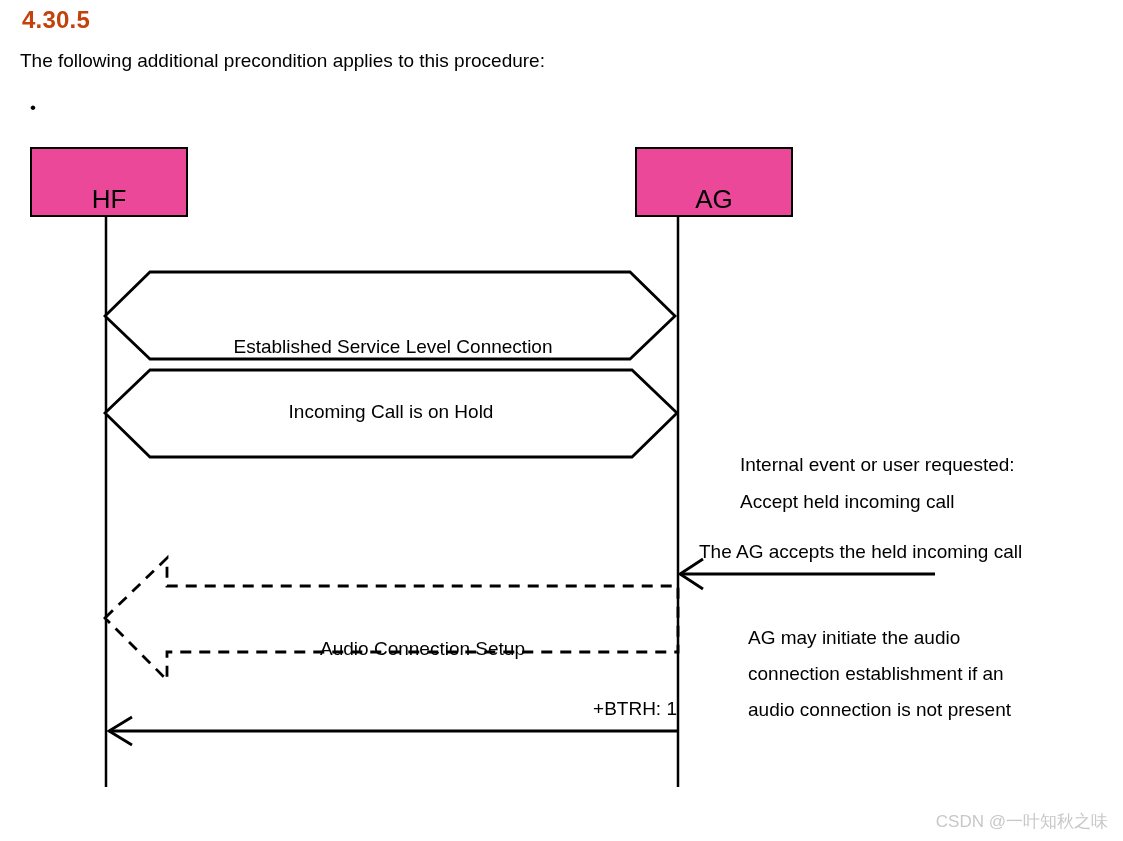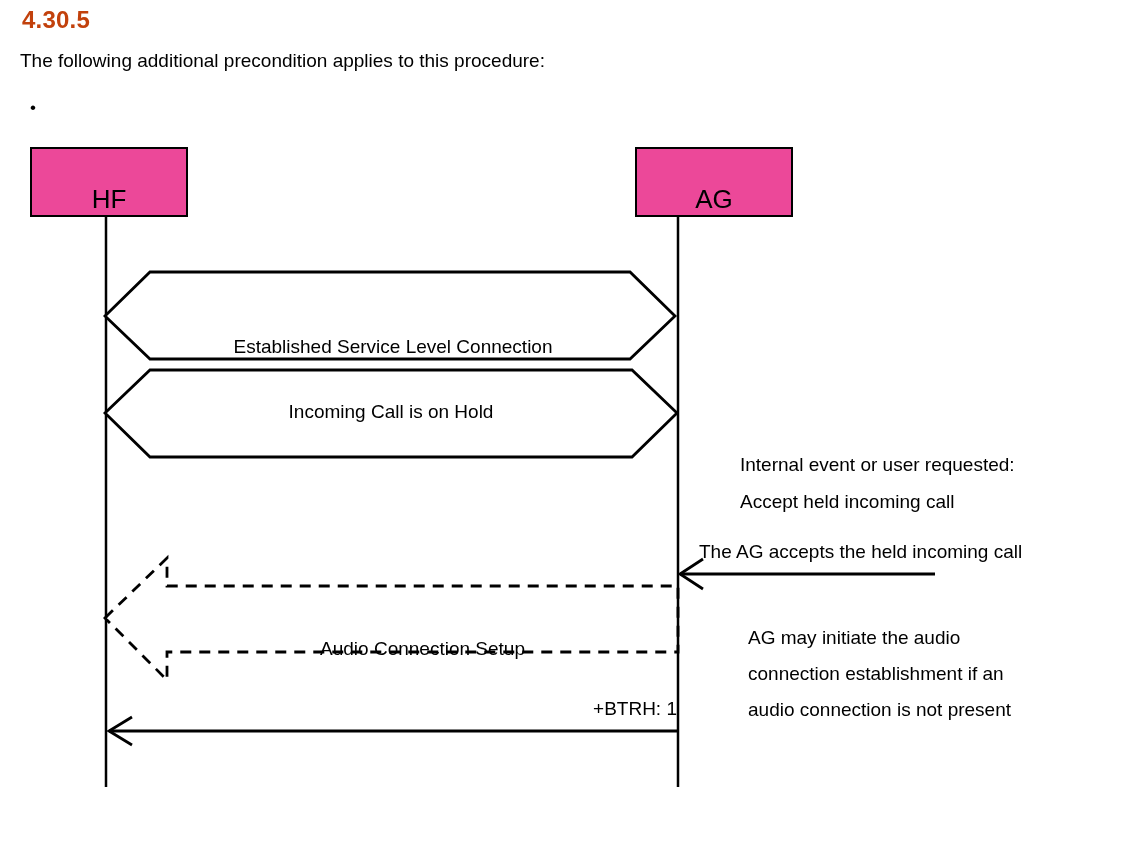--- a/index.html
+++ b/index.html
@@ -127,14 +127,15 @@
 Accept held incoming call</div>
     <div class="abs dlabel note-accept">The AG accepts the held incoming call</div>
     <div class="abs dlabel note note-agmay">AG may initiate the audio
 connection establishment if an
 audio connection is not present</div>
 
     <div class="abs dlabel center audio-label">Audio Connection Setup</div>
     <div class="abs dlabel center btrh-label">+BTRH: 1</div>
   </div>
 
+  <div class="abs watermark">CSDN @一叶知秋之味</div>
 
 </div>
 
 </body></html>

